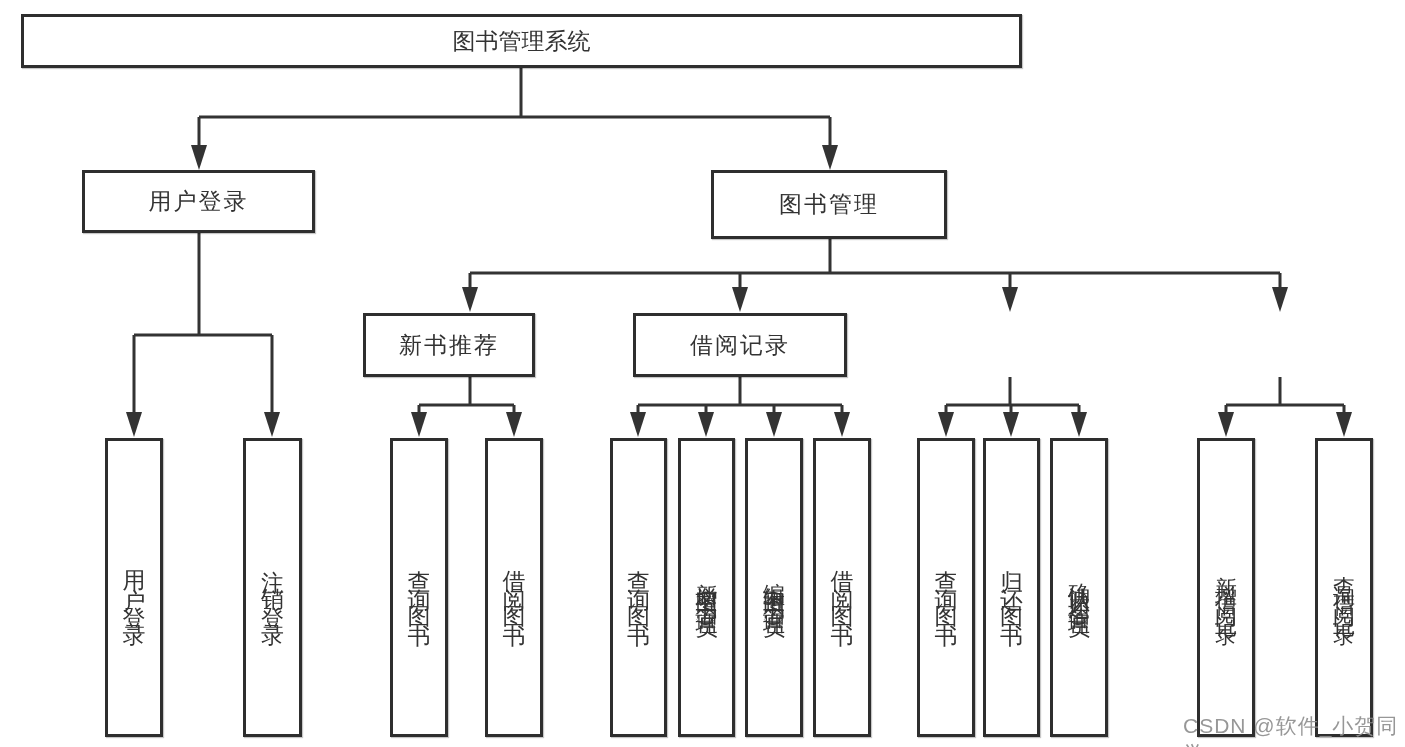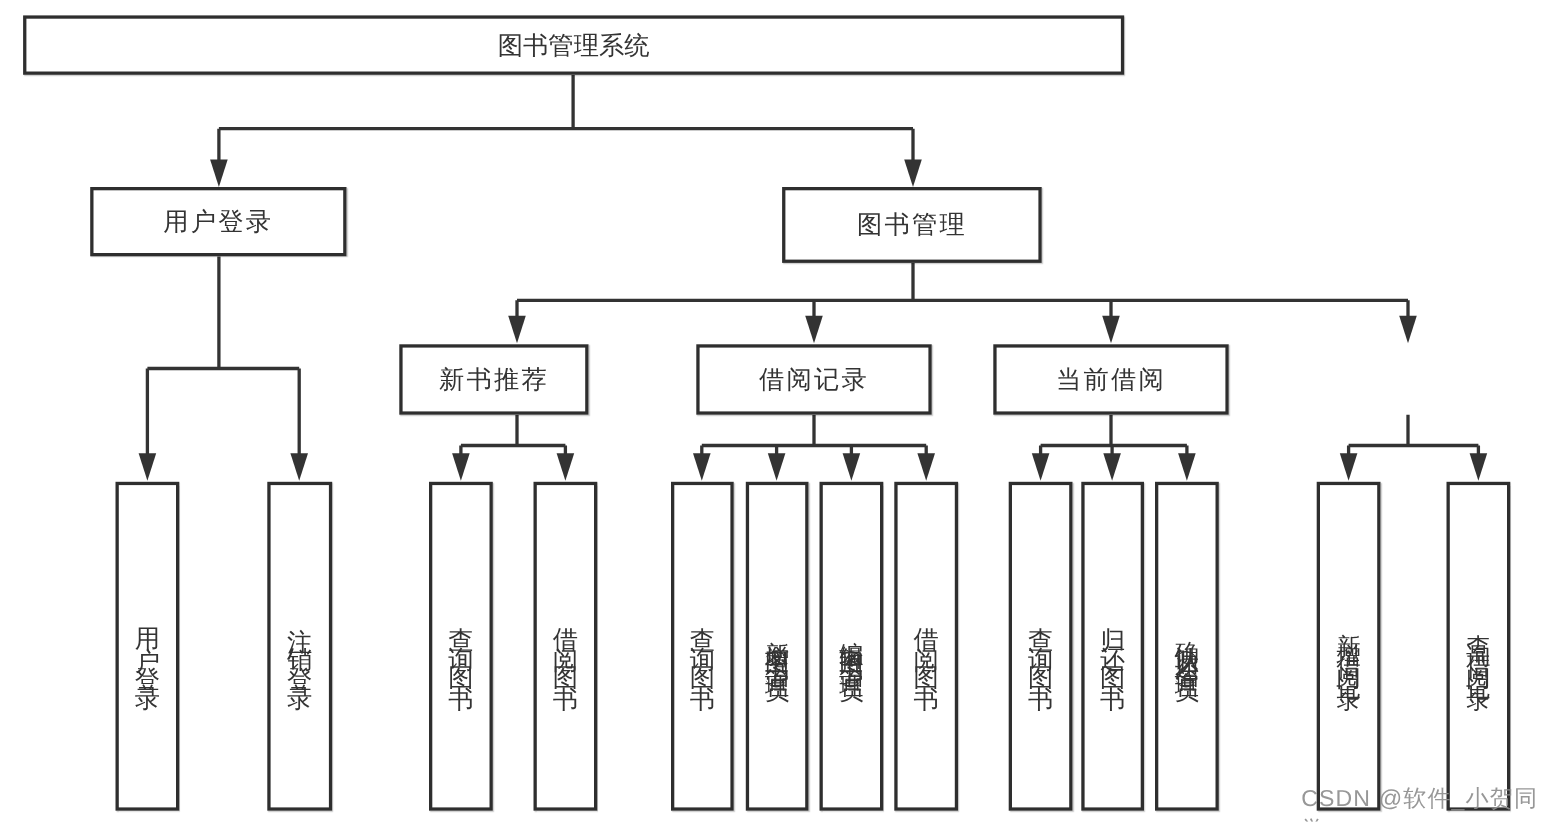--- a/index.html
+++ b/index.html
@@ -74,21 +74,20 @@
     </g>
   </svg>
 
   <div class="node root" style="left:21px;top:14px;width:1001px;height:54px;">图书管理系统</div>
 
   <div class="node hnode" style="left:82px;top:170px;width:233px;height:63px;">用户登录</div>
   <div class="node hnode" style="left:711px;top:170px;width:236px;height:69px;">图书管理</div>
 
   <div class="node hnode" style="left:363px;top:313px;width:172px;height:64px;">新书推荐</div>
   <div class="node hnode" style="left:633px;top:313px;width:214px;height:64px;">借阅记录</div>
-  <div class="node hnode" style="left:903px;top:313px;width:214px;height:64px;">当前借阅</div>
 
   <div class="node leaf sp-wide" style="left:105px;top:438px;width:58px;height:299px;">用户登录</div>
   <div class="node leaf sp-wide" style="left:243px;top:438px;width:59px;height:299px;">注销登录</div>
 
   <div class="node leaf sp-wide" style="left:390px;top:438px;width:58px;height:299px;">查询图书</div>
   <div class="node leaf sp-wide" style="left:485px;top:438px;width:58px;height:299px;">借阅图书</div>
 
   <div class="node leaf sp-wide" style="left:610px;top:438px;width:57px;height:299px;">查询图书</div>
   <div class="node leaf sp-tight" style="left:678px;top:438px;width:57px;height:299px;">新增图书（管理员）</div>
   <div class="node leaf sp-tight" style="left:745px;top:438px;width:58px;height:299px;">编辑图书（管理员）</div>

